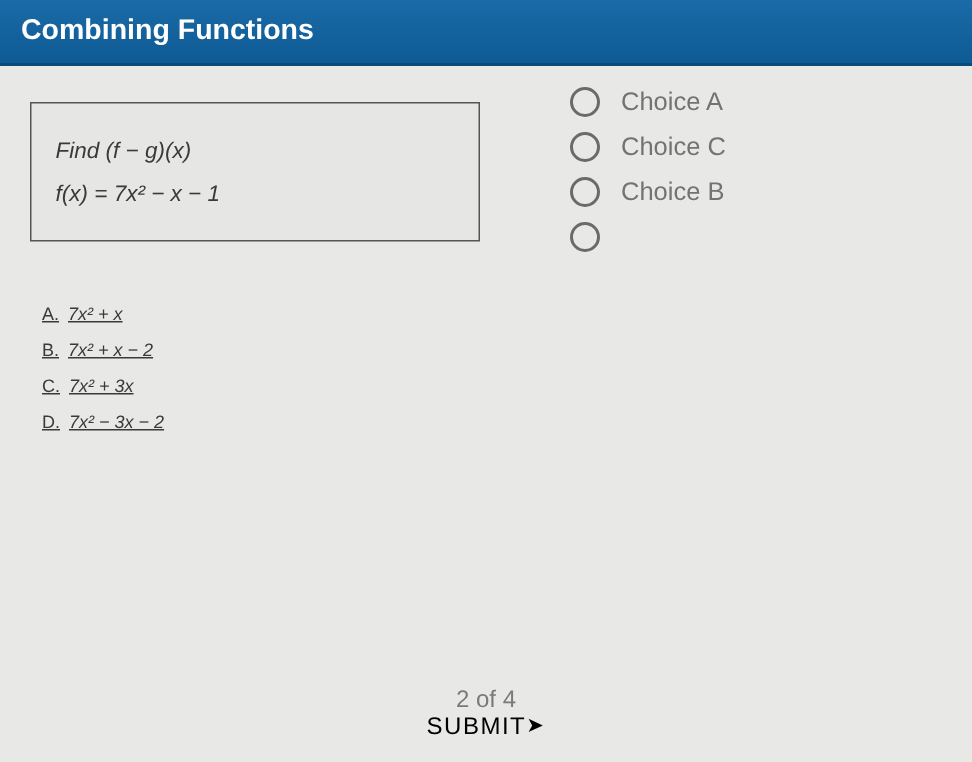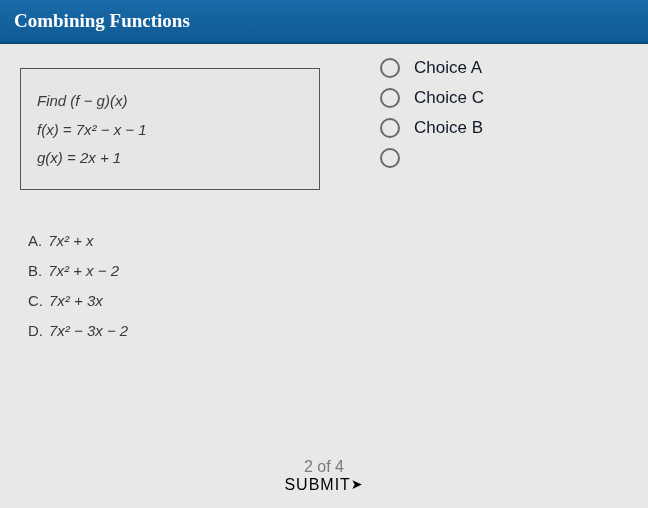--- a/index.html
+++ b/index.html
@@ -11,21 +11,20 @@
       overflow: hidden;
       position: relative;
     }
     .title-bar {
       background: linear-gradient(to bottom, #1a6ba8, #0e5a94);
       color: #fff;
       padding: 10px 14px;
       font-size: 19px;
       font-weight: bold;
       border-bottom: 2px solid #0a4a7a;
-      font-family: Liberation Serif, serif;
     }
     .content {
       padding: 24px 20px 0 20px;
       position: relative;
     }
     .left-col {
       float: left;
       width: 300px;
     }
     .question-box {
@@ -34,23 +33,24 @@
       background: #e6e6e4;
       font-style: italic;
       color: #3a3a3a;
       font-size: 15px;
       line-height: 1.9;
     }
     .question-box .line { white-space: nowrap; }
     .answers {
       margin-top: 36px;
       color: #3a3a3a;
-      font-size: 15px;
+      font-size: 12px;
       line-height: 2;
       padding-left: 8px;
+      text-decoration: underline;
     }
     .answers .row { font-style: italic; }
     .answers .letter { font-style: normal; margin-right: 6px; }
     .choices {
       position: absolute;
       left: 380px;
       top: 14px;
     }
     .choice-row {
       display: flex;
@@ -61,21 +61,21 @@
     .radio {
       width: 20px;
       height: 20px;
       border: 2px solid #6a6a6a;
       border-radius: 50%;
       margin-right: 14px;
       background: #e8e8e6;
     }
     .choice-label {
       font-size: 17px;
-      color: #0f172a;
+      color: #737373;
     }
     .footer {
       position: absolute;
       bottom: 14px;
       left: 20px;
       right: 20px;
       display: flex;
       justify-content: space-between;
       align-items: center;
       flex-direction: column;
@@ -104,21 +104,20 @@
 
 <div class="title-bar">
   <span>Combining Functions</span>
 </div>
 
 <div class="content">
   <div class="left-col">
     <div class="question-box">
       <div class="line">Find (f − g)(x)</div>
       <div class="line">f(x) = 7x² − x − 1</div>
-      <div class="line">g(x) = 2x + 1</div>
     </div>
 
     <div class="answers">
       <div class="row">
         <span class="letter">A.</span><span>7x² + x</span>
       </div>
       <div class="row">
         <span class="letter">B.</span><span>7x² + x − 2</span>
       </div>
       <div class="row">

